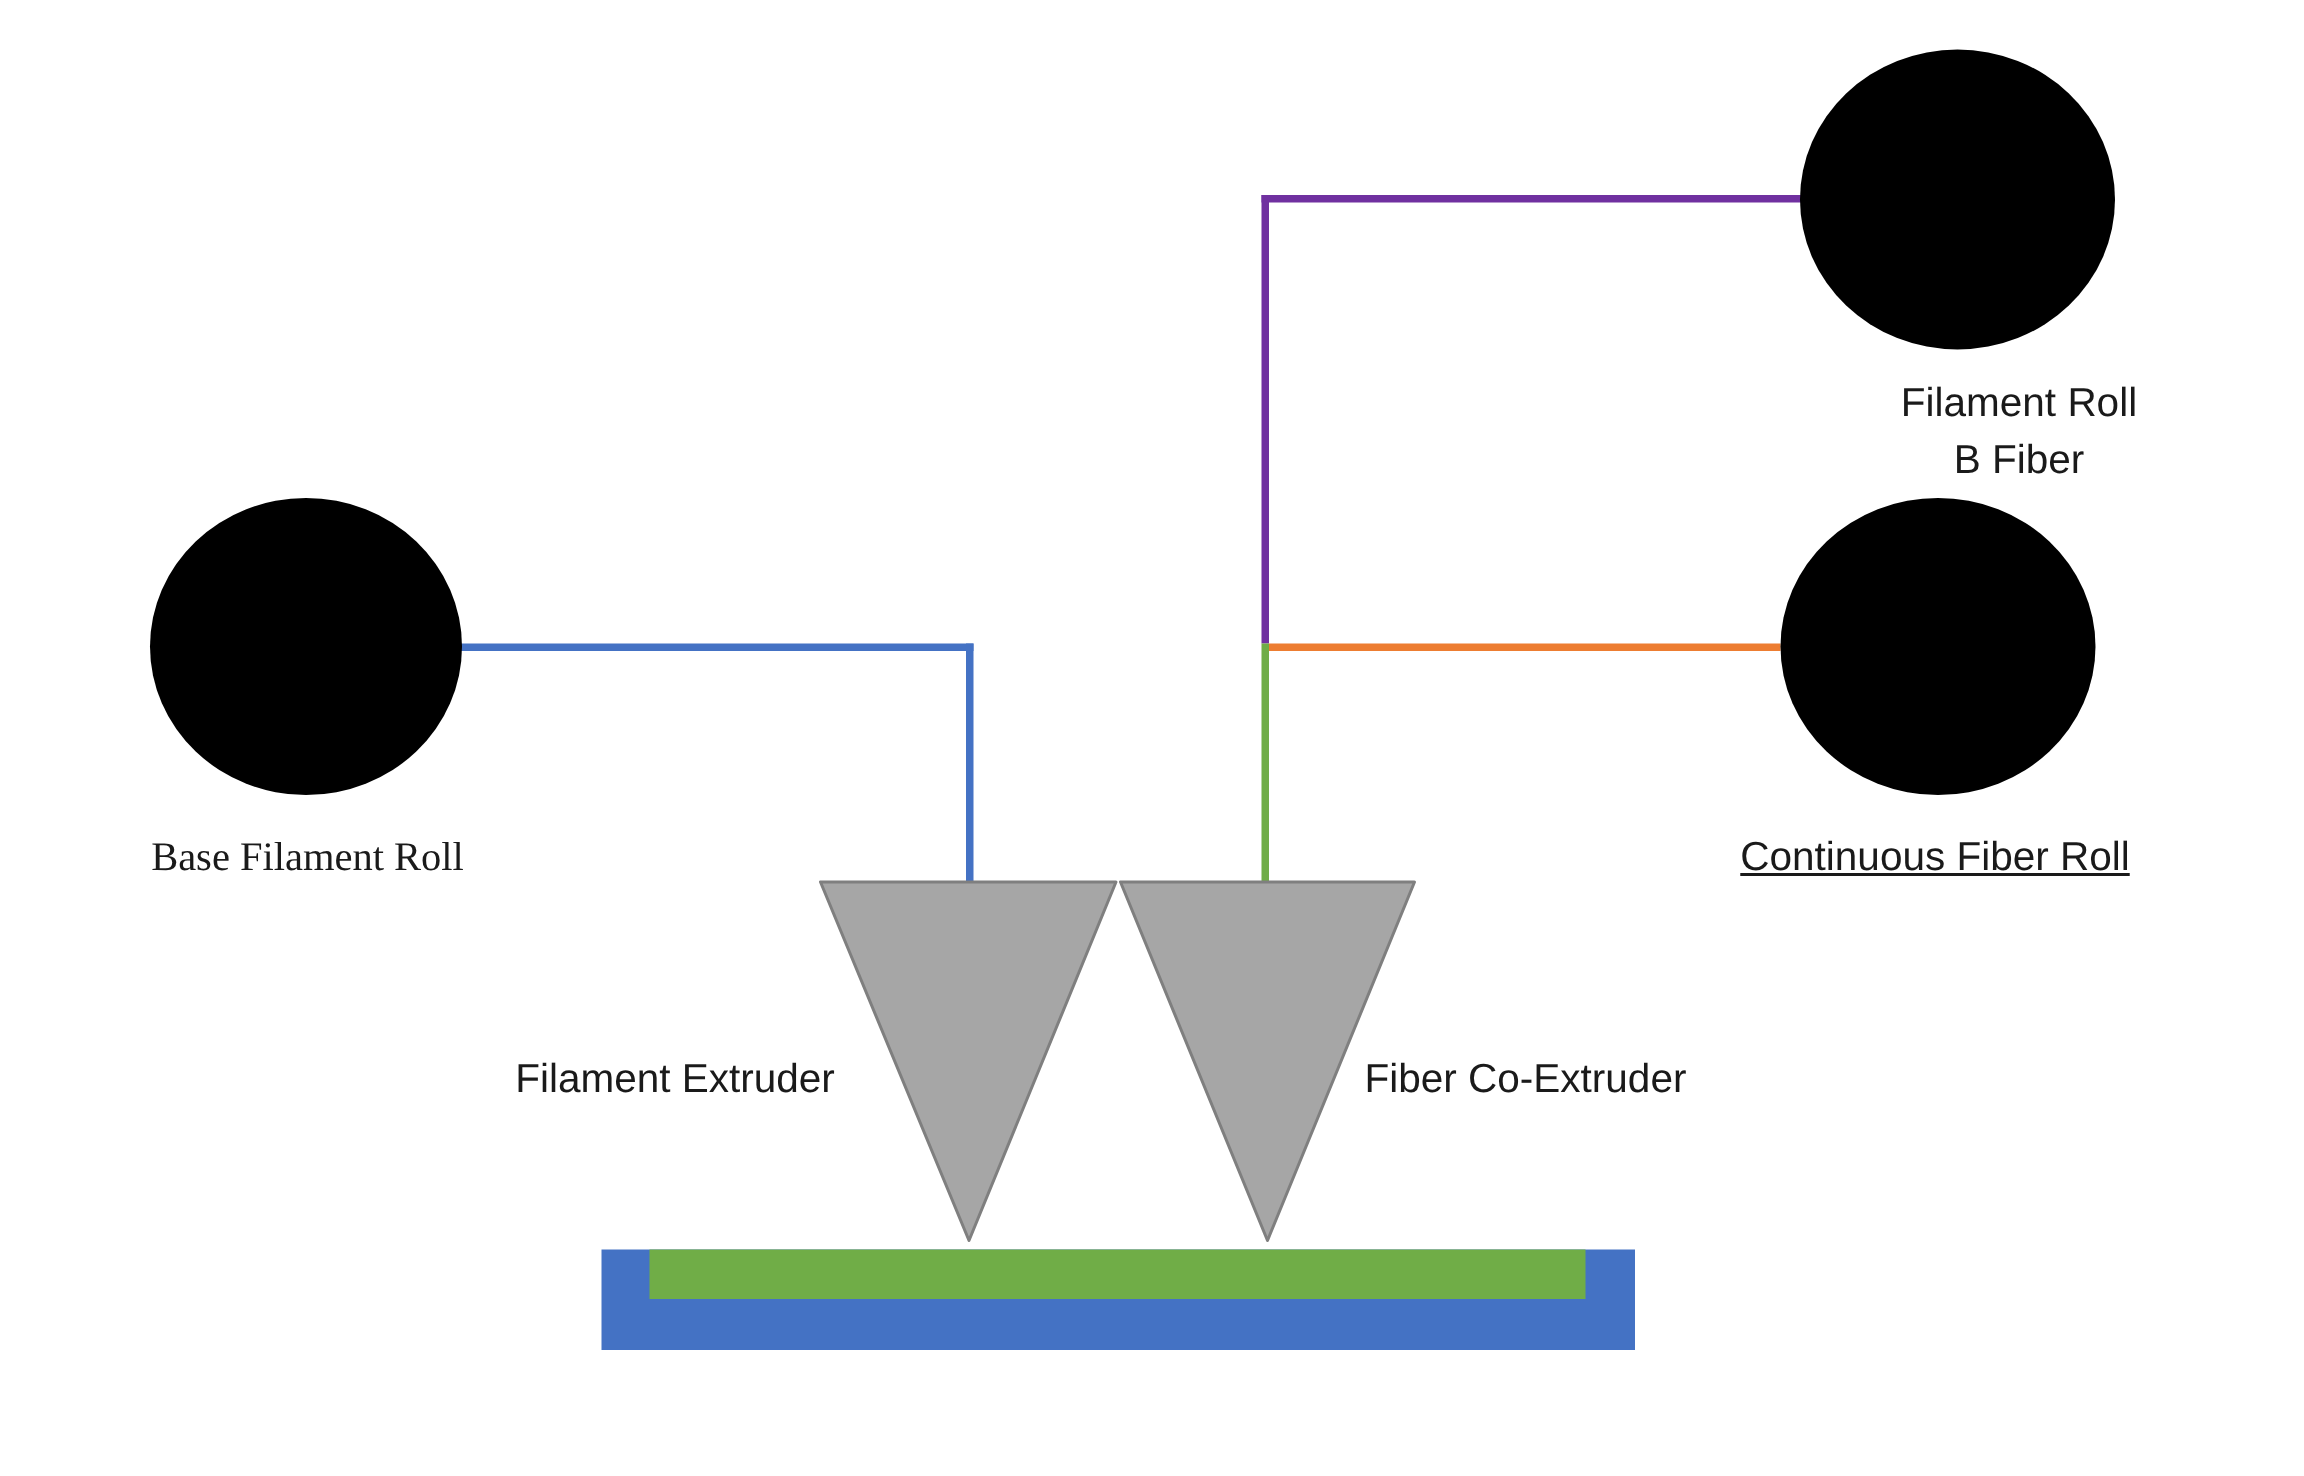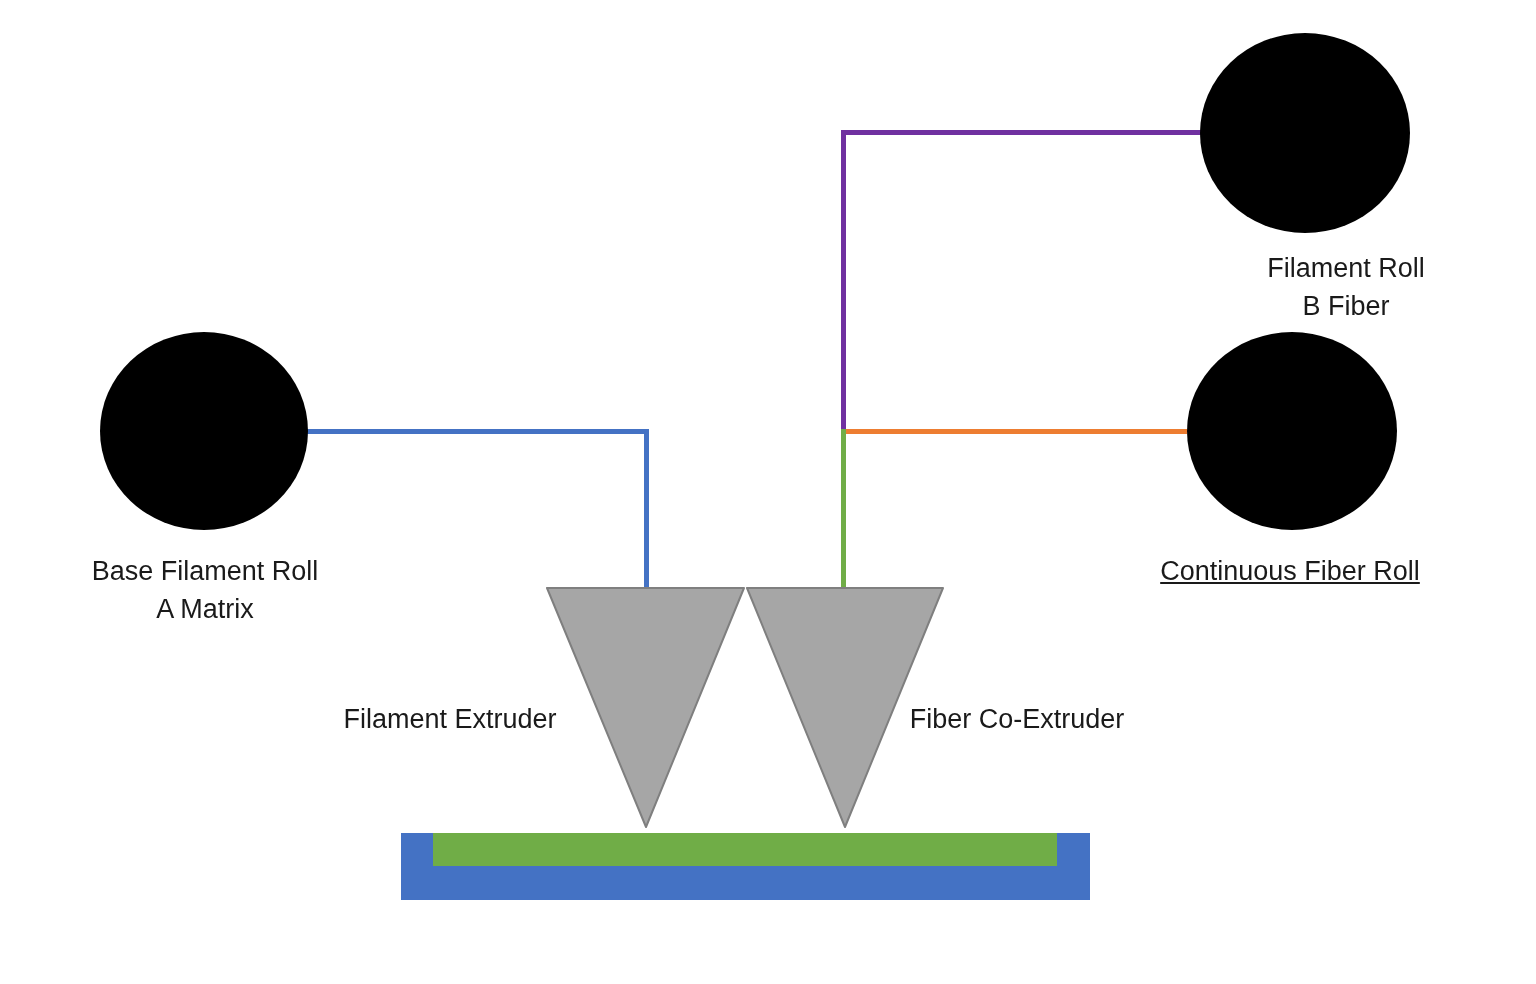--- a/index.html
+++ b/index.html
@@ -42,21 +42,21 @@
     background:var(--printed-part-fill);
   }
   .label{
     position:absolute;
     font-size:27px;
     line-height:38px;
     text-align:center;
     color:var(--label-text,#1a1a1a);
     white-space:nowrap;
   }
-  .label-base-roll{left:45px;top:552px;width:320px;}
+  .label-base-roll{left:45px;top:552px;width:320px;font-family:Liberation Serif, serif;}
   .label-b-roll{left:1186px;top:236px;width:320px;margin-top:13px;}
   .label-fiber-roll{left:1125px;top:552px;width:330px;text-decoration:underline;}
   .label-filament-extruder{left:285px;top:700px;width:330px;}
   .label-fiber-co-extruder{left:852px;top:700px;width:330px;}
 </style>
 </head>
 <body>
 
 <div class="canvas">
 
@@ -74,21 +74,20 @@
   <svg class="funnels" viewBox="0 0 1536 984">
     <polygon points="547,588 744,588 646,827" style="fill:var(--extruder-fill);stroke:var(--extruder-stroke);stroke-width:2;stroke-linejoin:round"></polygon>
     <polygon points="747,588 943,588 845,827" style="fill:var(--extruder-fill);stroke:var(--extruder-stroke);stroke-width:2;stroke-linejoin:round"></polygon>
   </svg>
 
   <div class="bed"></div>
   <div class="printed-layer"></div>
 
   <div class="label label-base-roll">
     <div>Base Filament Roll</div>
-    <div>A Matrix</div>
   </div>
 
   <div class="label label-b-roll">
     <div>Filament Roll</div>
     <div>B Fiber</div>
   </div>
 
   <div class="label label-fiber-roll">Continuous Fiber Roll</div>
 
   <div class="label label-fiber-co-extruder">Fiber Co-Extruder</div>

